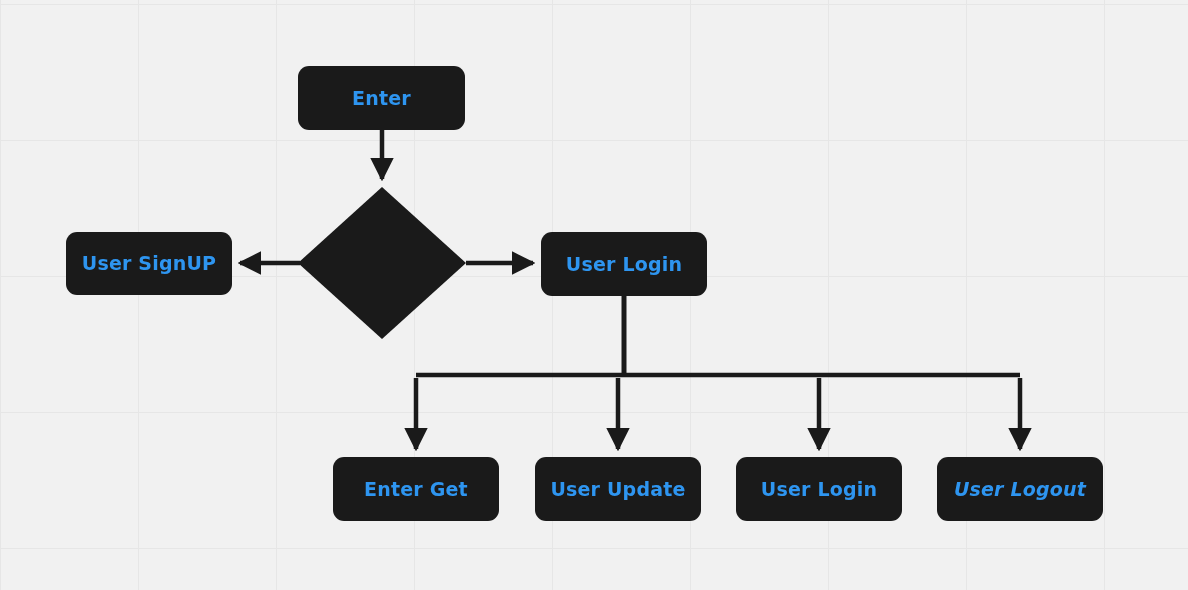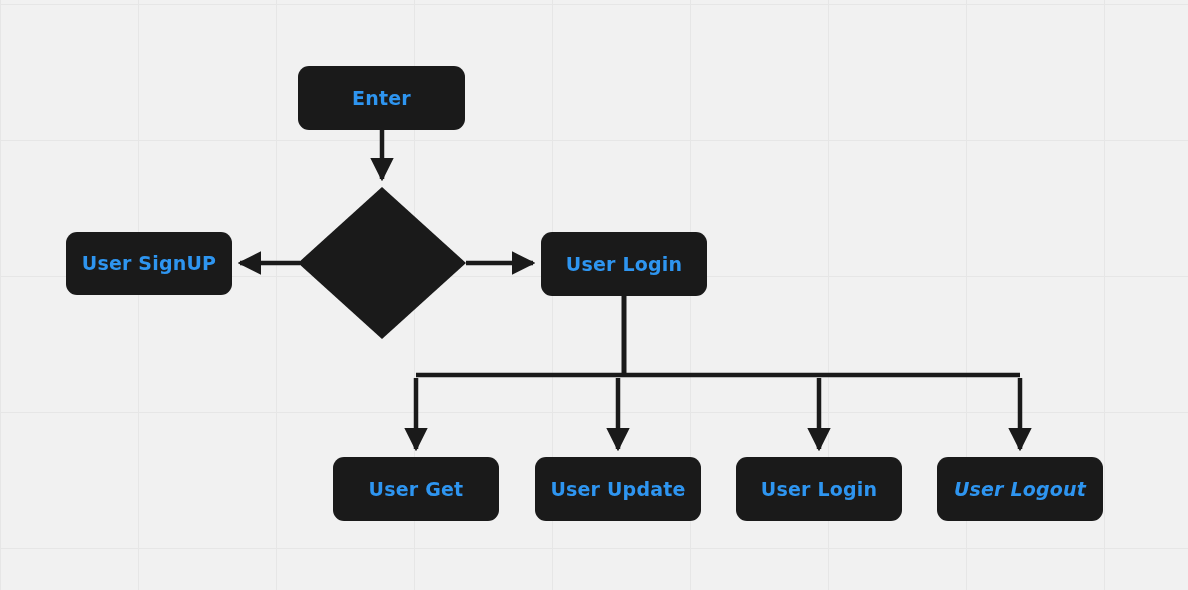--- a/index.html
+++ b/index.html
@@ -121,21 +121,21 @@
 
   <div class="node" style="left:66px; top:232px; width:166px; height:63px;">
     <span class="node-label">User SignUP</span>
   </div>
 
   <div class="node" style="left:541px; top:232px; width:166px; height:64px;">
     <span class="node-label">User Login</span>
   </div>
 
   <div class="node" style="left:333px; top:457px; width:166px; height:64px;">
-    <span class="node-label">User Get</span>
+    <span class="node-label">Enter Get</span>
   </div>
 
   <div class="node" style="left:535px; top:457px; width:166px; height:64px;">
     <span class="node-label">User Update</span>
   </div>
 
   <div class="node" style="left:736px; top:457px; width:166px; height:64px;">
     <span class="node-label">User Login</span>
   </div>
 

